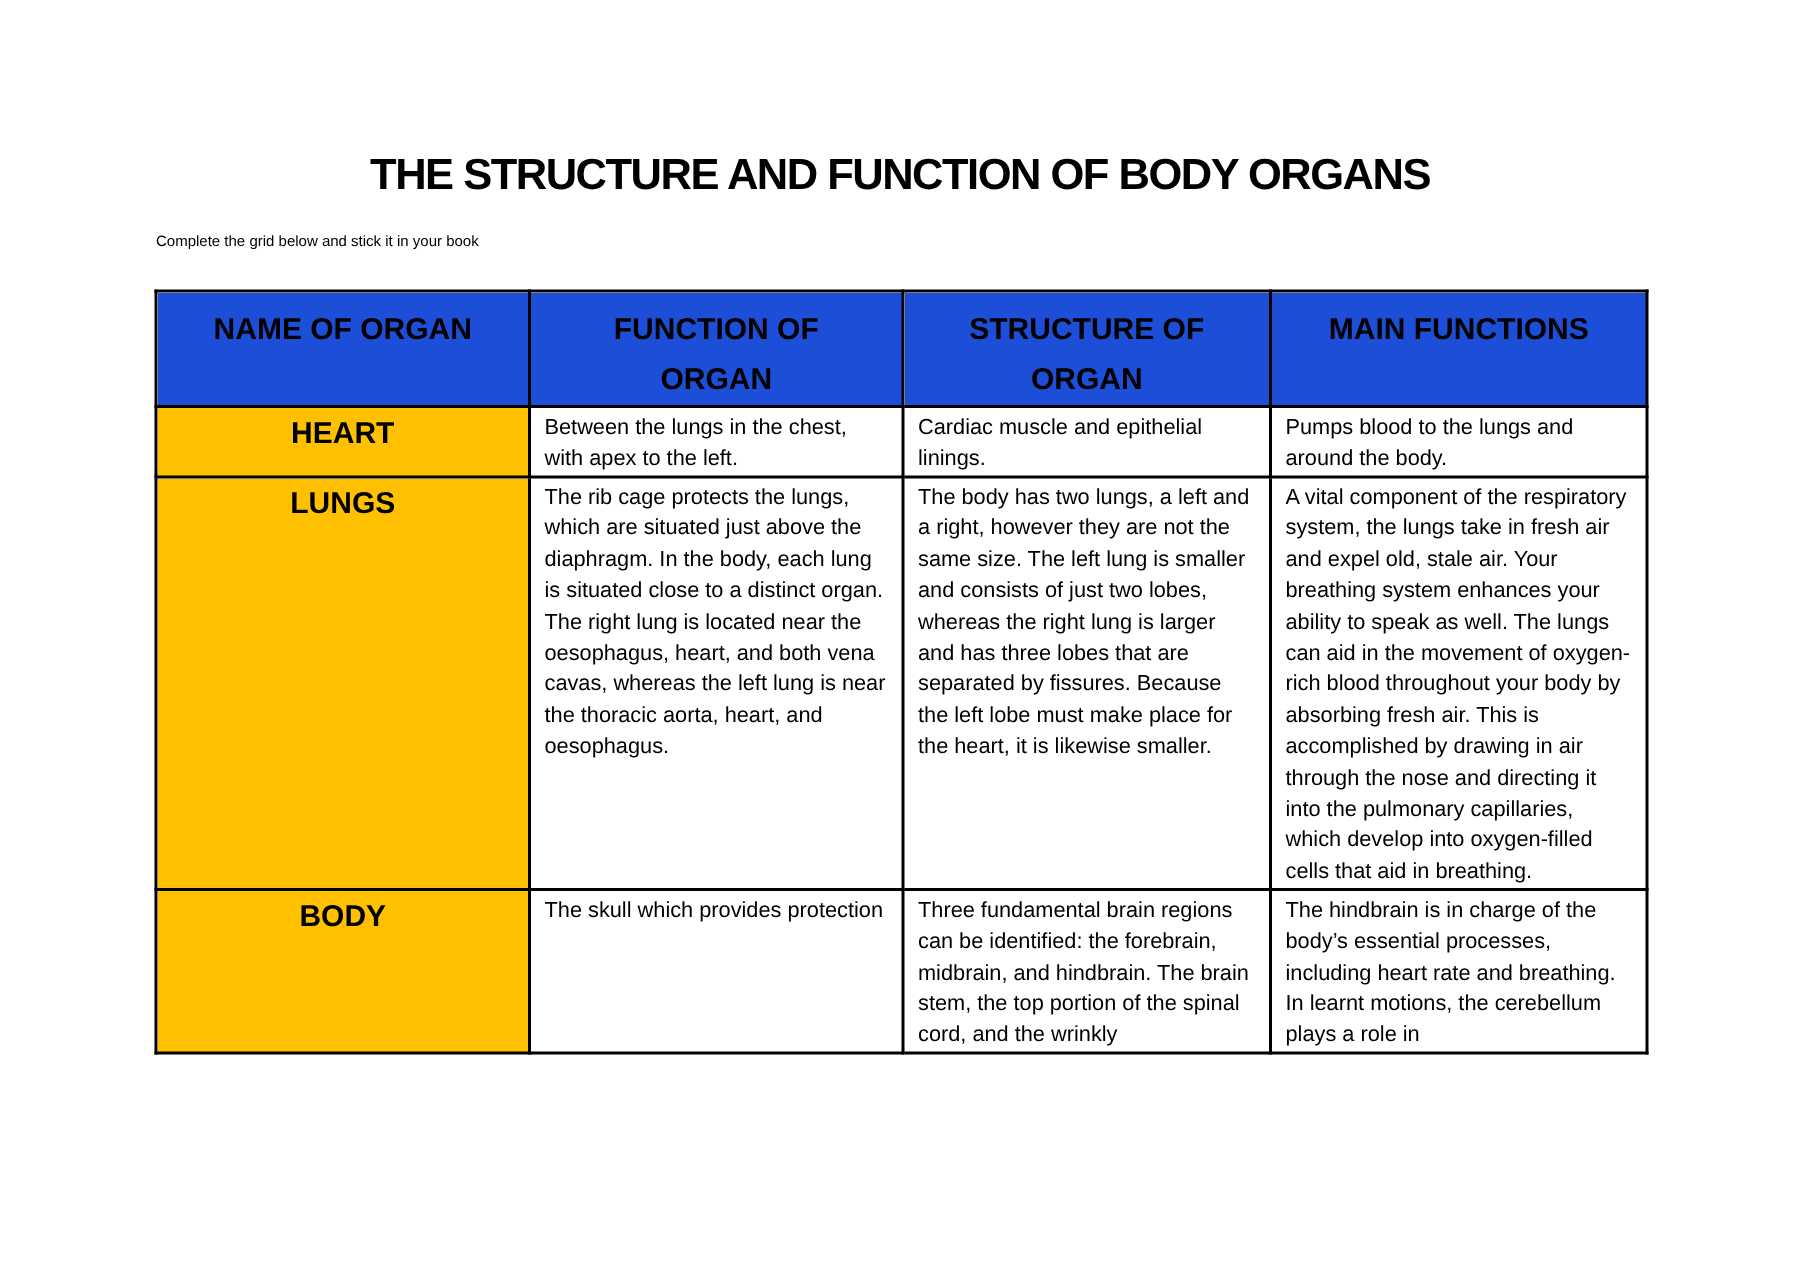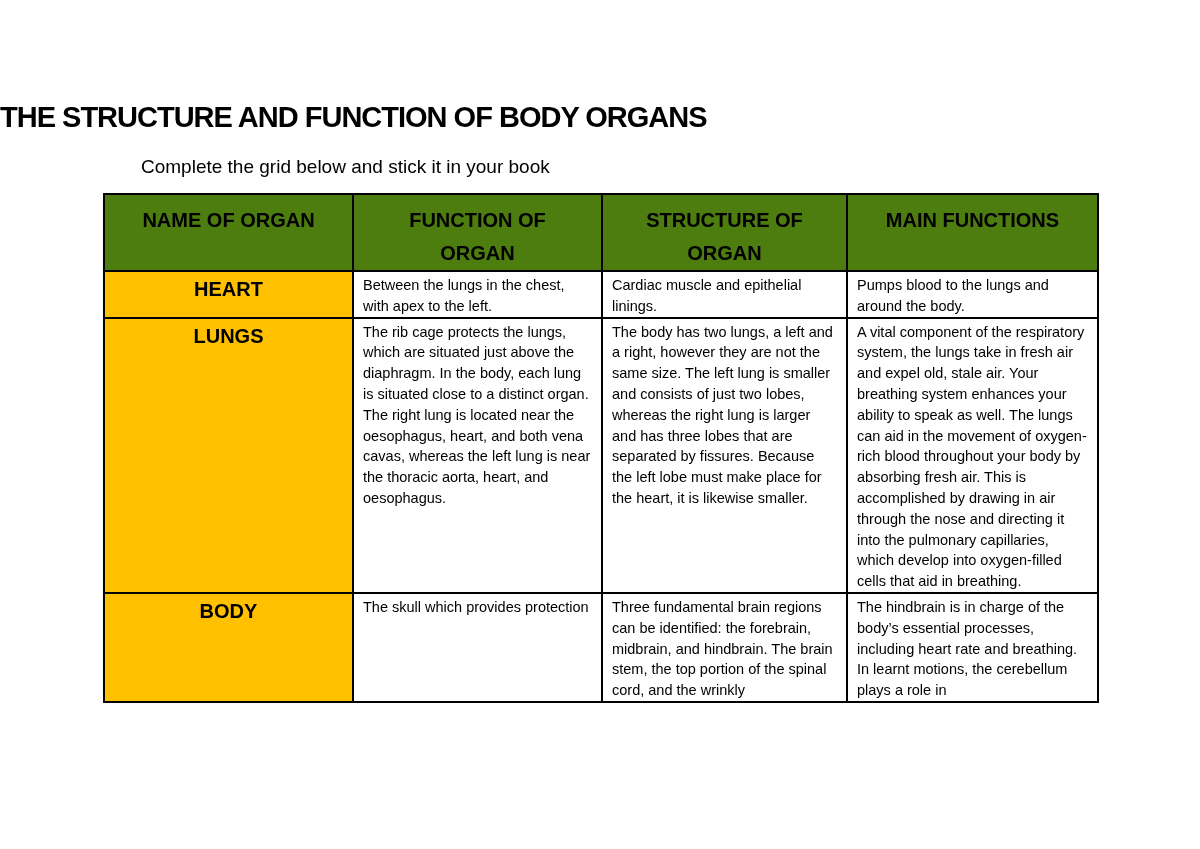--- a/index.html
+++ b/index.html
@@ -13,49 +13,49 @@
     position: relative;
     overflow: hidden;
     font-family: "Liberation Sans", sans-serif;
     color: #000000;
   }
   .doc-title {
     position: absolute;
     left: 0;
     right: 0;
     top: 101px;
+    text-align: center;
     font-size: 29px;
     font-weight: bold;
     letter-spacing: -1px;
     white-space: nowrap;
   }
   .doc-subtitle {
     position: absolute;
     left: 104px;
     top: 156px;
-    font-size: 19px;
-    margin-left: 37px;
+    font-size: 10px;
   }
   table.organ-table {
     position: absolute;
     left: 103px;
     top: 193px;
     width: 994px;
     border-collapse: collapse;
     table-layout: fixed;
   }
   .organ-table th,
   .organ-table td {
     border: 2px solid #000000;
     vertical-align: top;
     overflow: hidden;
     word-wrap: break-word;
   }
   .organ-table th {
-    background: #4d7c0f;
+    background: #1d4ed8;
     font-size: 20px;
     font-weight: bold;
     text-align: center;
     padding: 9px 28px 0 28px;
     line-height: 33px;
     white-space: pre-line;
   }
   .organ-table td.organ-name {
     background: #FFC000;
     font-size: 20px;

